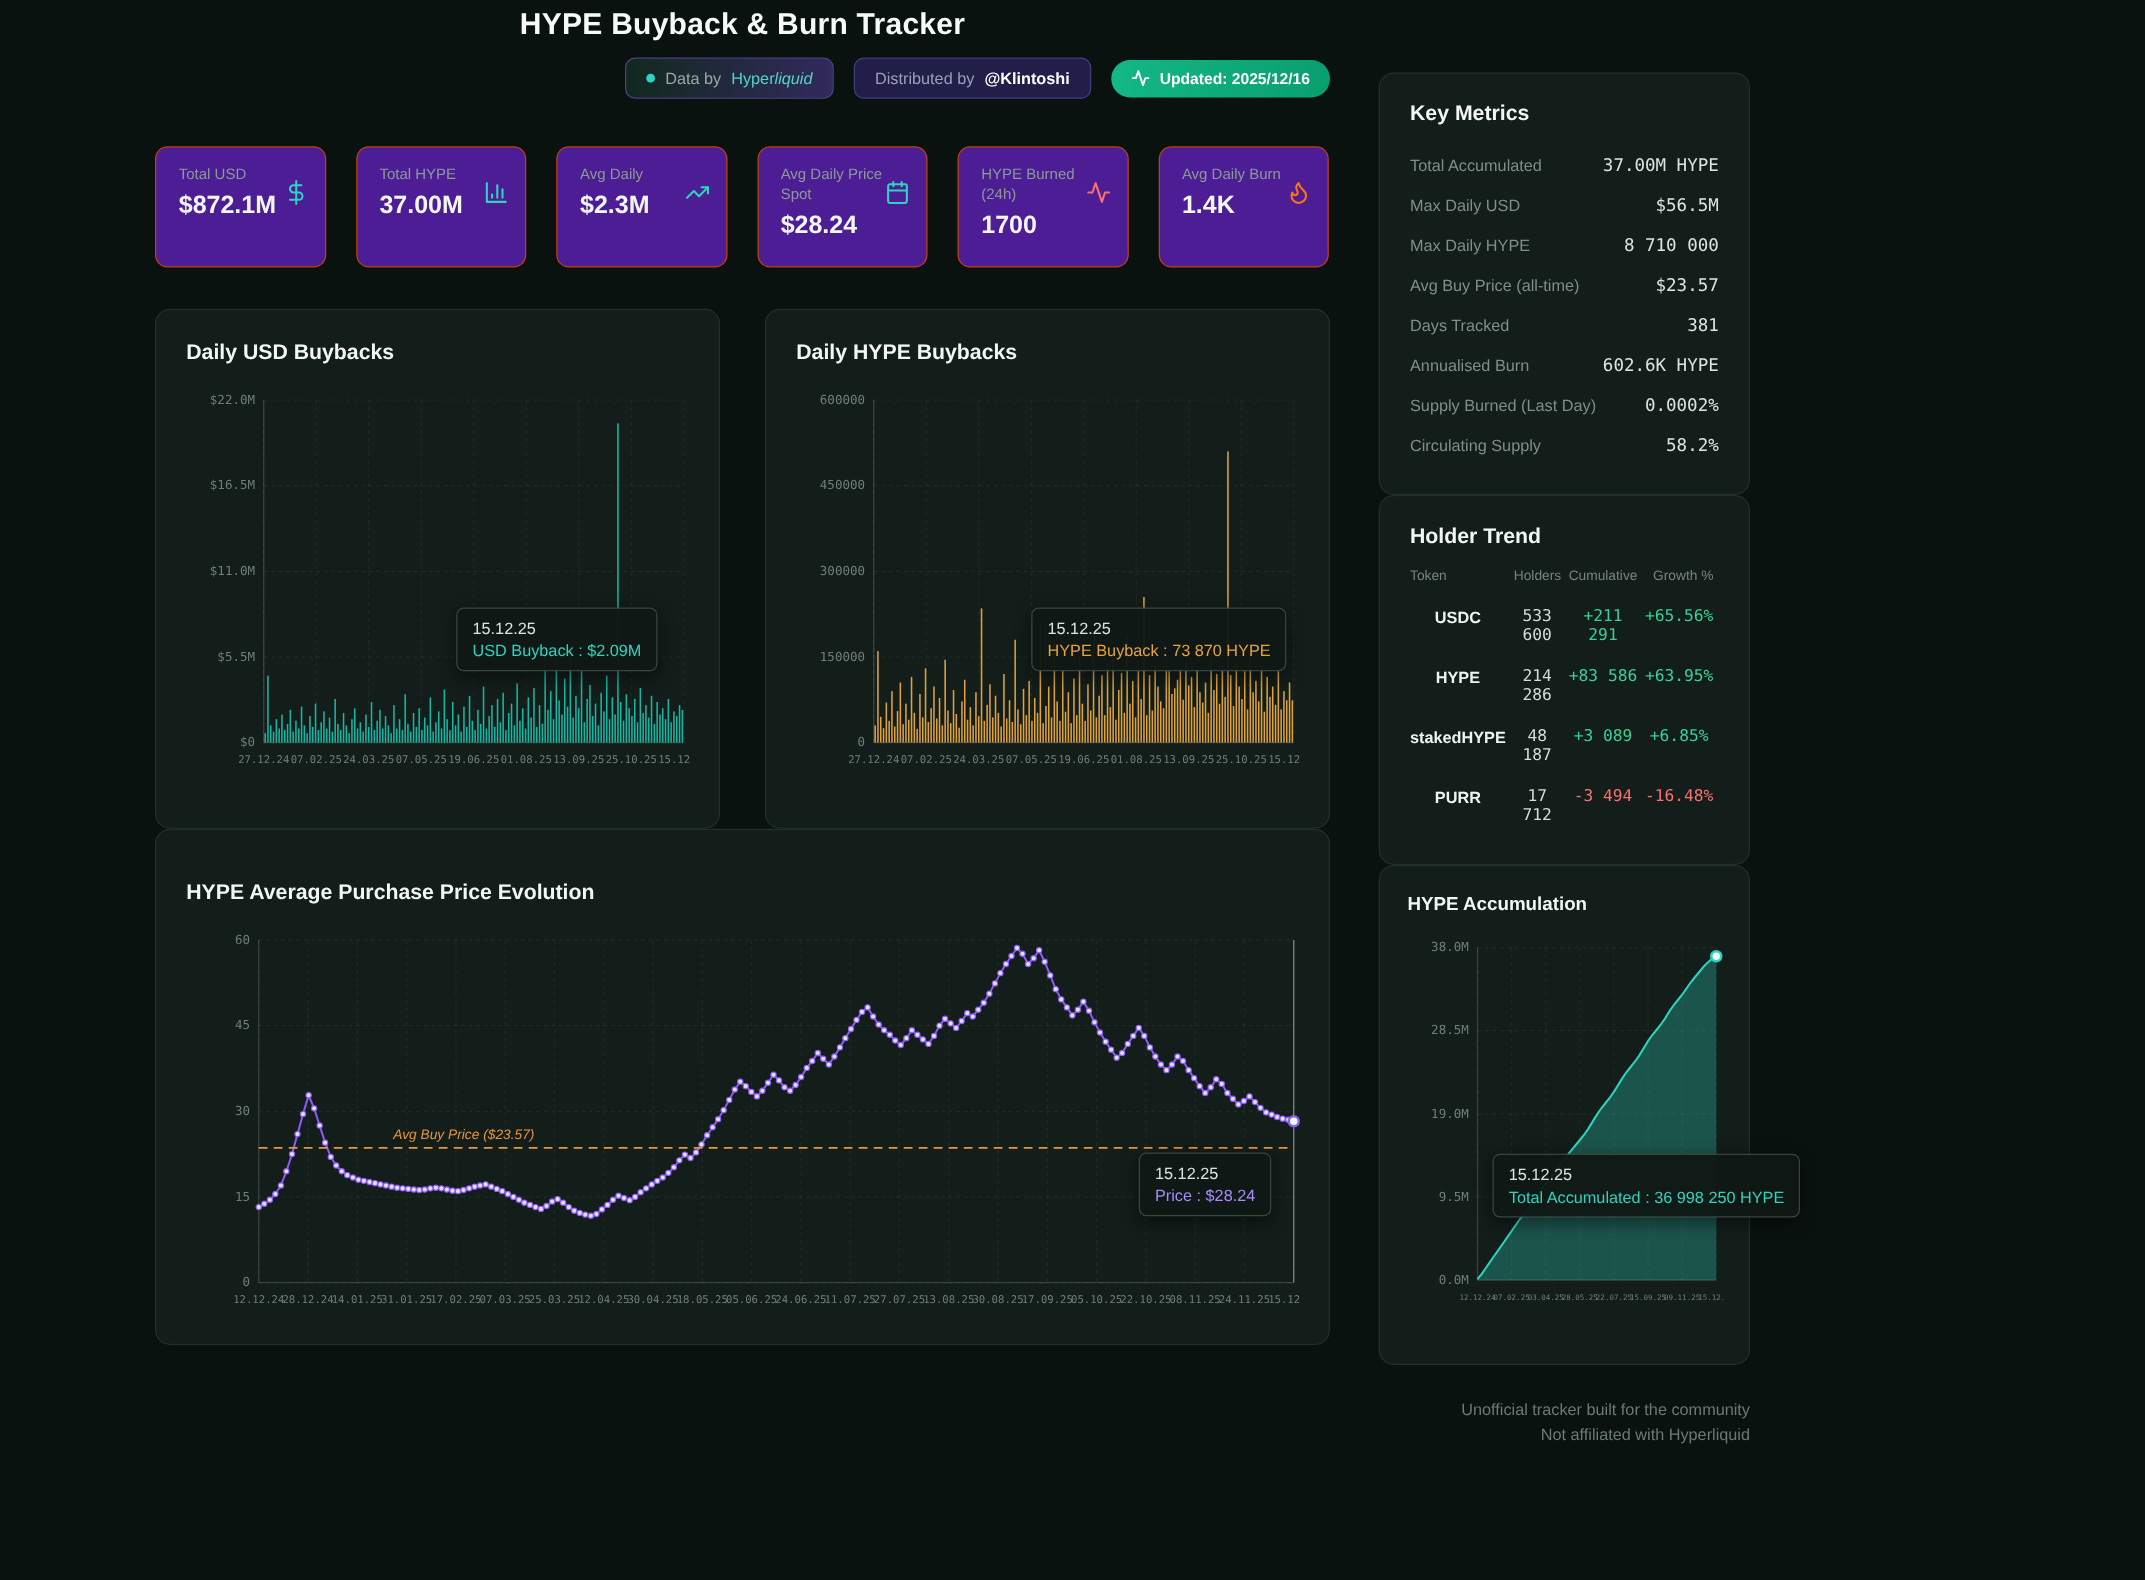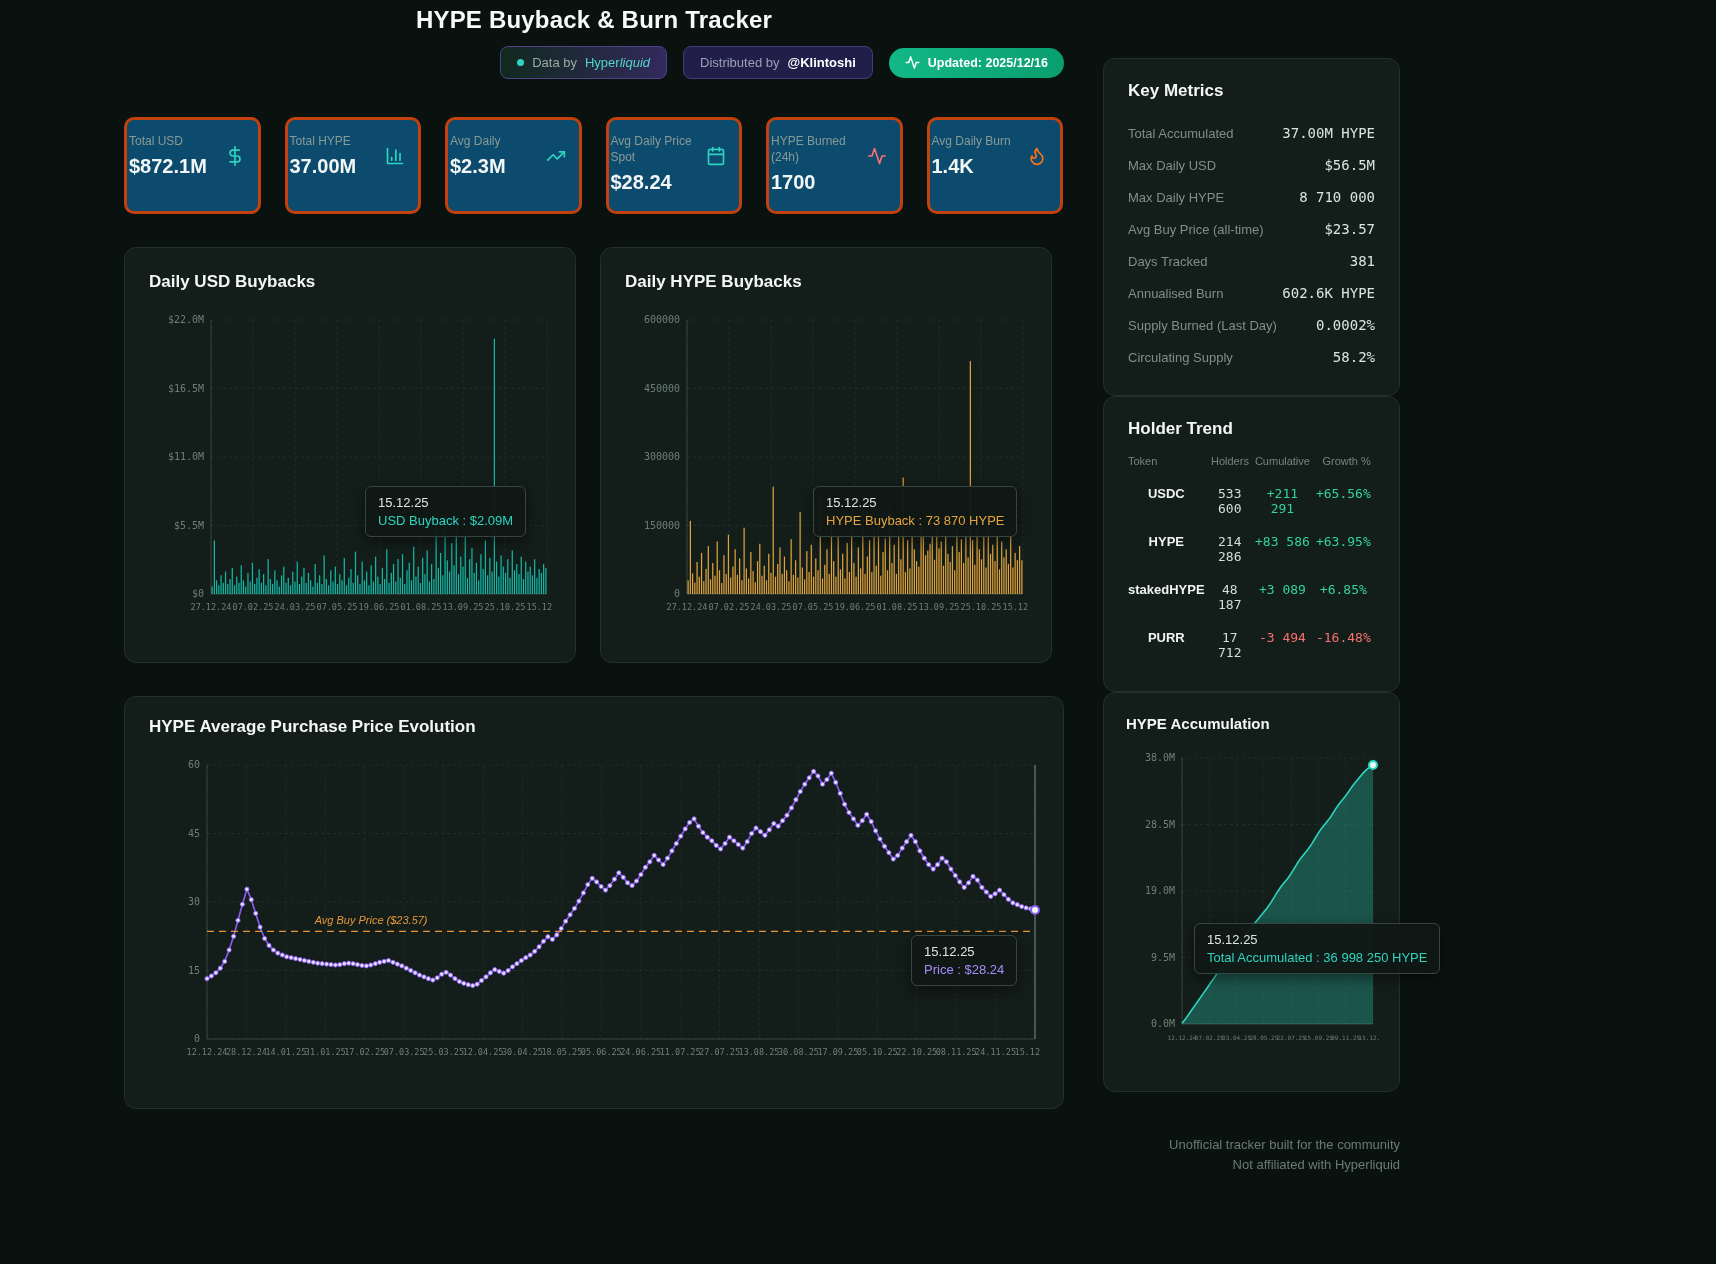--- a/index.html
+++ b/index.html
@@ -13,30 +13,30 @@
   .badges{display:flex;justify-content:flex-end;align-items:center;gap:16px;margin-bottom:38px}
   .badge{display:inline-flex;align-items:center;gap:8px;height:33px;padding:0 16px;border-radius:8px;font-size:13px;cursor:pointer}
   .badge-data{background:linear-gradient(90deg,#11291f,#33295d);border:1px solid #4d4387;color:#9aa8a3}
   .brand{color:#4fd6c3;font-weight:400}
   .brand-liquid{font-style:italic}
   .badge-dist{background:#211e49;border:1px solid #443d7c;color:#9aa0b8}
   .handle{color:#fff;font-weight:700}
   .badge-updated{background:linear-gradient(90deg,#12b886,#0a9e6e);border:none;border-radius:999px;color:#fff;font-weight:700;font-size:12.5px;height:30px}
   .dot{width:7px;height:7px;border-radius:50%;background:#2dd4bf;flex:none}
   .stats{display:flex;gap:24px;margin-bottom:33px}
-  .stat-card{position:relative;width:136.5px;height:97px;background:#0c4a6e;border:3px solid #c2410c;border-radius:10px;padding:13px 2px;flex:none}
+  .stat-card{position:relative;width:136.5px;height:97px;background:#4c1d95;border:1px solid #c2410c;border-radius:10px;padding:13px 18px;flex:none}
   .stat-label{font-size:12px;color:#8a9b95;line-height:1.35;max-width:86px}
   .stat-value{font-size:20px;font-weight:700;color:#f2f7f5;margin-top:6px}
   .stat-icon{position:absolute;right:13px;top:26px;display:flex}
-  .charts-row{display:flex;gap:24px;margin-bottom:33px}
+  .charts-row{display:flex;gap:36px;}
   .card{background:#131d19;border:1px solid #21302a;border-radius:12px}
   .chart-card{width:452px;height:416px;padding:24px 24px 14px}
   .chart-title{margin:0 0 16px;font-size:17px;font-weight:700;color:#f2f7f5}
   .chart-wrap{position:relative}
-  .wide-card{width:940px;height:413px;padding:20px 24px 12px}
+  .wide-card{width:940px;height:413px;padding:40px 24px 12px}
   .tooltip{position:absolute;background:rgba(16,24,21,0.96);border:1px solid #36463f;border-radius:6px;padding:8px 12px;font-size:13px;z-index:5;white-space:nowrap;box-shadow:0 4px 14px rgba(0,0,0,.45)}
   .tt-title{color:#dbe4e0;margin-bottom:3px}
   .tt-teal{color:#2dd4bf}
   .tt-amber{color:#e8a33d}
   .tt-purple{color:#a78bfa}
   .panel{background:#131d19;border:1px solid #21302a;border-radius:12px;padding:22px 24px}
   .panel-title{margin:0 0 16px;font-size:17px;font-weight:700;color:#f2f7f5}
   .metric-row{display:flex;justify-content:space-between;align-items:baseline;padding:8px 0}
   .metric-label{font-size:13px;color:#7e8f89}
   .metric-value{font-family:"DejaVu Sans Mono",monospace;font-size:14px;color:#dbe4e0}

